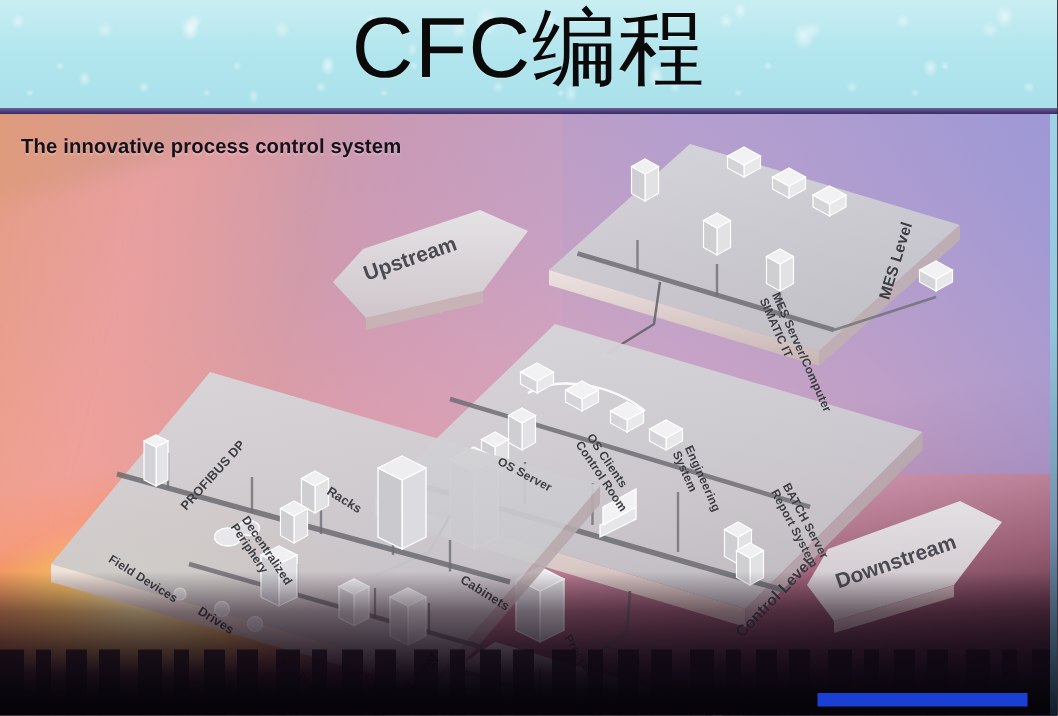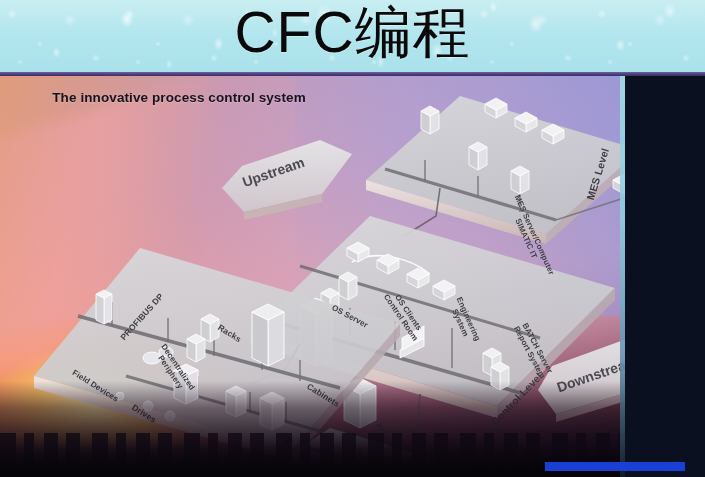--- a/index.html
+++ b/index.html
@@ -51,30 +51,29 @@
     line-height:1;
     text-shadow:0 1px 0 rgba(255,255,255,.35);
   }
   #banner-rule{
     position:absolute;left:0;top:72px;width:705px;height:4px;
     background:linear-gradient(180deg,#6f5f9e 0%,#4d3f7d 55%,#3a2e63 100%);
   }
 
   
   #photo{
-    position:absolute;left:0;top:76px;width:625px;height:401px;overflow:hidden;
+    position:absolute;left:0;top:76px;width:705px;height:401px;overflow:hidden;
     background:
       
       radial-gradient(ellipse 210px 120px at 96px 330px, rgba(255,244,170,.95) 0%, rgba(255,205,90,.75) 28%, rgba(248,140,55,.45) 52%, rgba(190,70,55,0) 78%),
       
       linear-gradient(100deg, rgba(255,150,60,.55) 0%, rgba(255,120,90,.20) 34%, rgba(255,120,140,0) 60%),
       
       linear-gradient(170deg,#b9a0c8 0%,#bda3cd 16%,#c3a4cb 30%,#cfa6c4 44%,#d8a6bc 56%,#c78fa6 66%,#9a5f74 78%,#5a3344 88%,#241726 96%,#140d18 100%),
       #b9a0c8;
-    text-align: center;
   }
   
   #photo .cool-wash{
     position:absolute;right:0;top:0;width:330px;height:240px;
     background:linear-gradient(250deg, rgba(150,150,215,.85) 0%, rgba(160,150,210,.45) 45%, rgba(180,160,205,0) 100%);
   }
   
   #photo .streak{
     position:absolute;left:-60px;top:40px;width:300px;height:230px;
     background:linear-gradient(120deg, rgba(255,170,180,0) 0%, rgba(255,165,175,.42) 45%, rgba(255,170,180,0) 75%);

